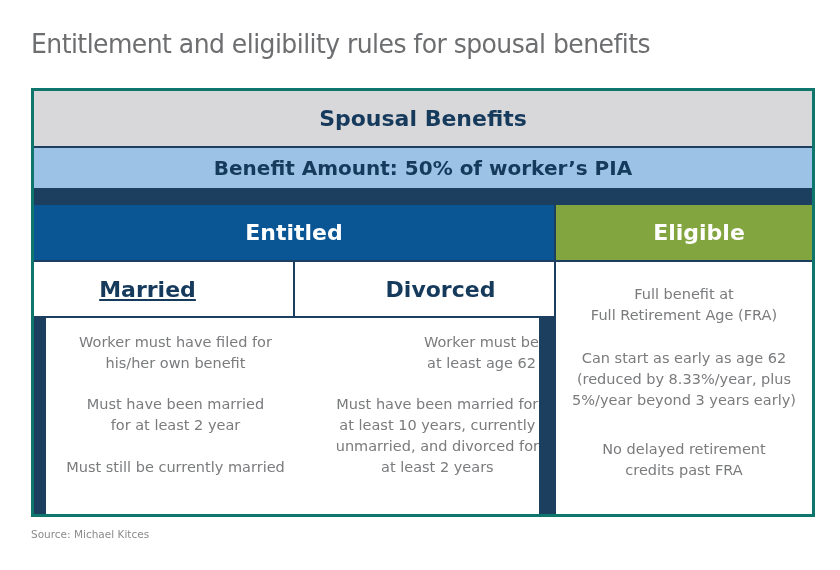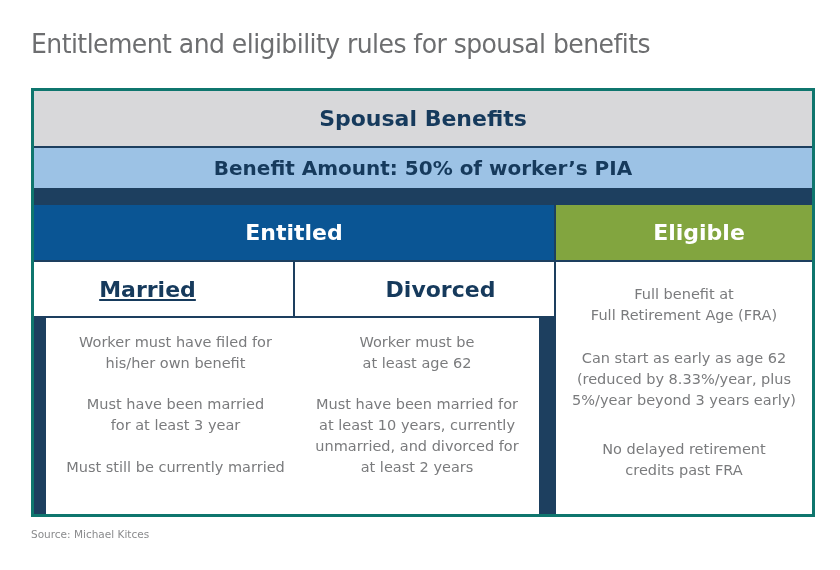--- a/index.html
+++ b/index.html
@@ -30,21 +30,21 @@
     .head-eligible span { margin-left: 30px; }
 
     .sub-married { left: 0; top: 171px; width: 259px; height: 54px; background: #fff;
       color: #163a5c; font-weight: bold; font-size: 22px; }
     .sub-divorced { left: 261px; top: 171px; width: 259px; height: 54px; background: #fff;
       color: #163a5c; font-weight: bold; font-size: 22px; justify-content: center; }
     .sub-married span { margin-left: -32px; text-decoration: underline; }
     .sub-divorced span { margin-left: 32px; }
 
     .body-married { left: 12px; top: 227px; width: 259px; height: 196px; background: #fff; }
-    .body-divorced { left: 261px; top: 227px; width: 244px; height: 196px; background: #fff; }
+    .body-divorced { left: 261px; top: 227px; width: 244px; height: 196px; background: #fff; align-items: flex-end; }
     .body-eligible { left: 522px; top: 171px; width: 256px; height: 252px; background: #fff; }
 
     .body { flex-direction: column; justify-content: flex-start; color: #7a7b7d;
       font-size: 14.5px; line-height: 21px; }
     .body p { white-space: pre-line; }
     .body-married { padding-top: 14px; }
     .body-married p + p { margin-top: 20px; }
     .body-married p:nth-child(3) { margin-top: 21px; }
     .body-divorced { padding-top: 14px; }
     .body-divorced p + p { margin-top: 20px; }
@@ -79,21 +79,21 @@
     <span>Married</span>
   </div>
   <div class="cell sub-divorced">
     <span>Divorced</span>
   </div>
 
   <div class="cell body body-married">
     <p>Worker must have filed for
 his/her own benefit</p>
     <p>Must have been married
-for at least 3 year</p>
+for at least 2 year</p>
     <p>Must still be currently married</p>
   </div>
   <div class="cell body body-divorced">
     <p>Worker must be
 at least age 62</p>
     <p>Must have been married for
 at least 10 years, currently
 unmarried, and divorced for
 at least 2 years</p>
   </div>

